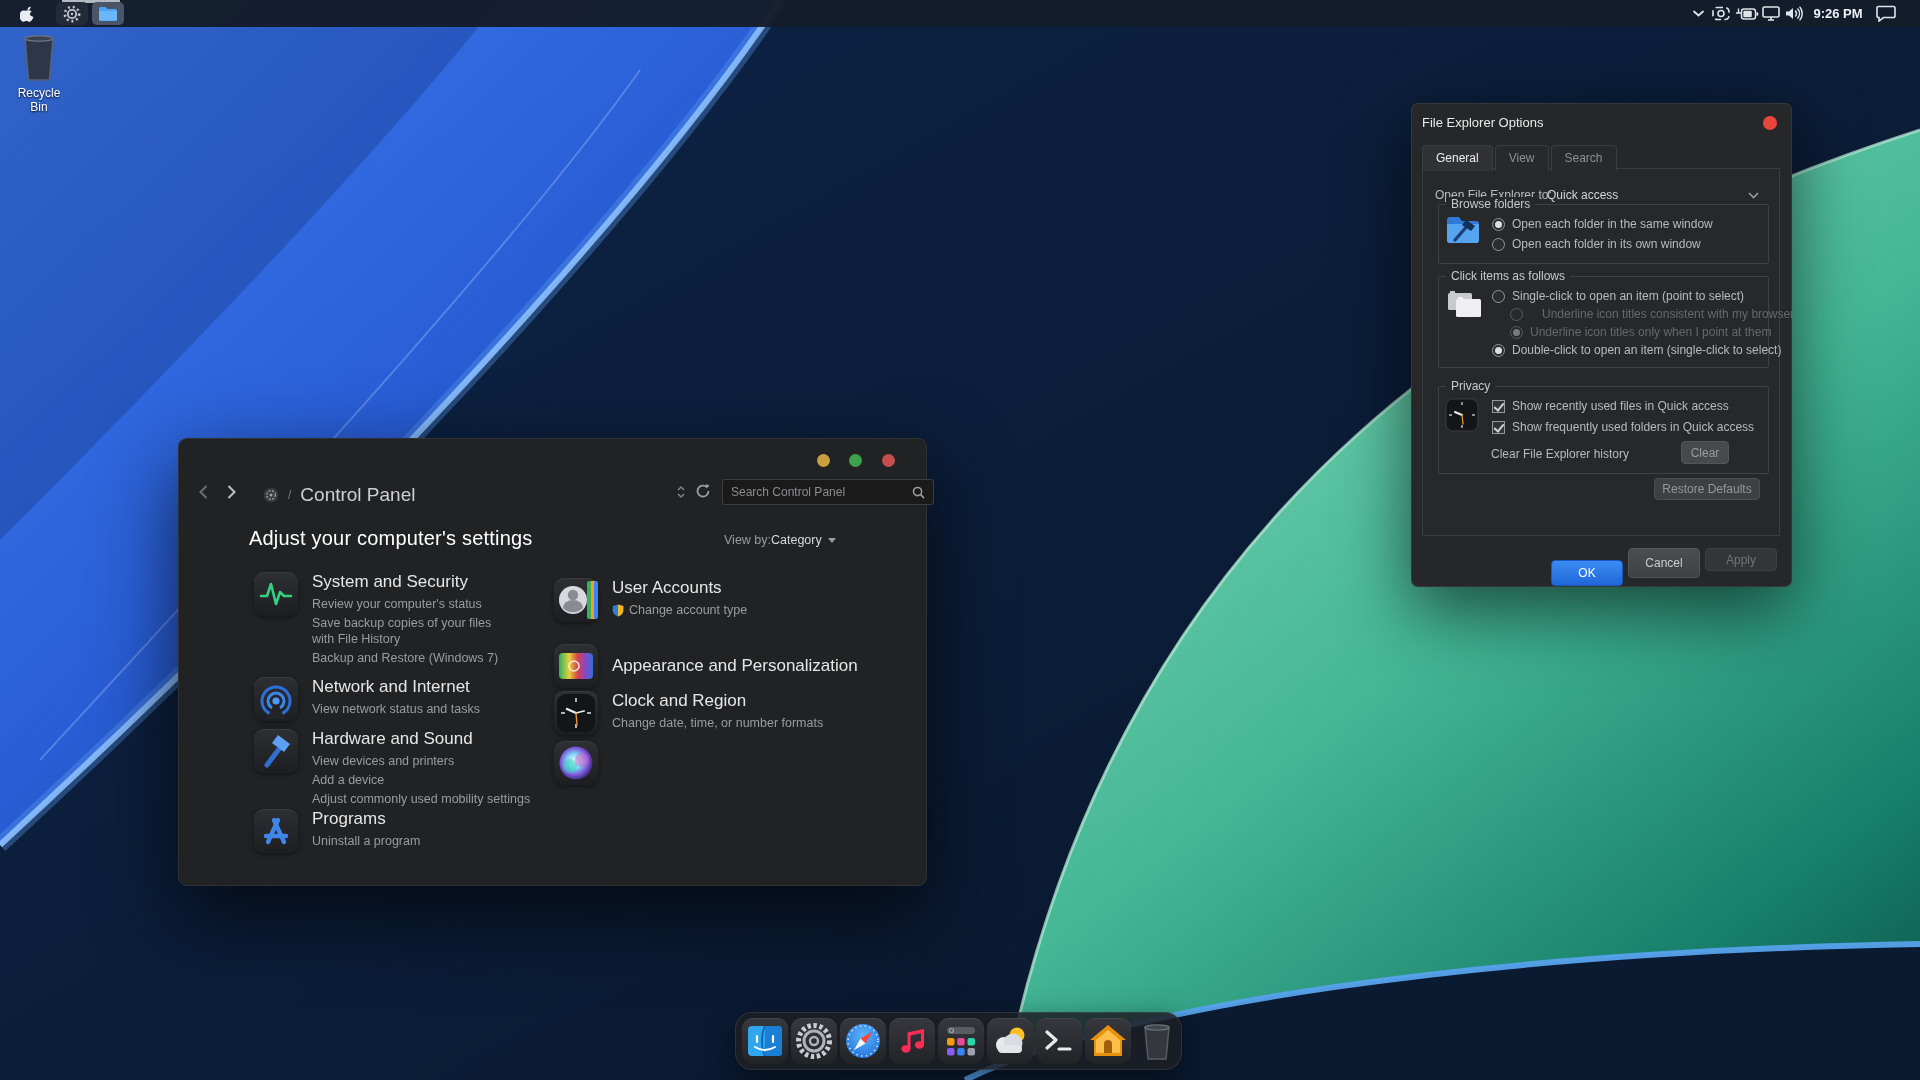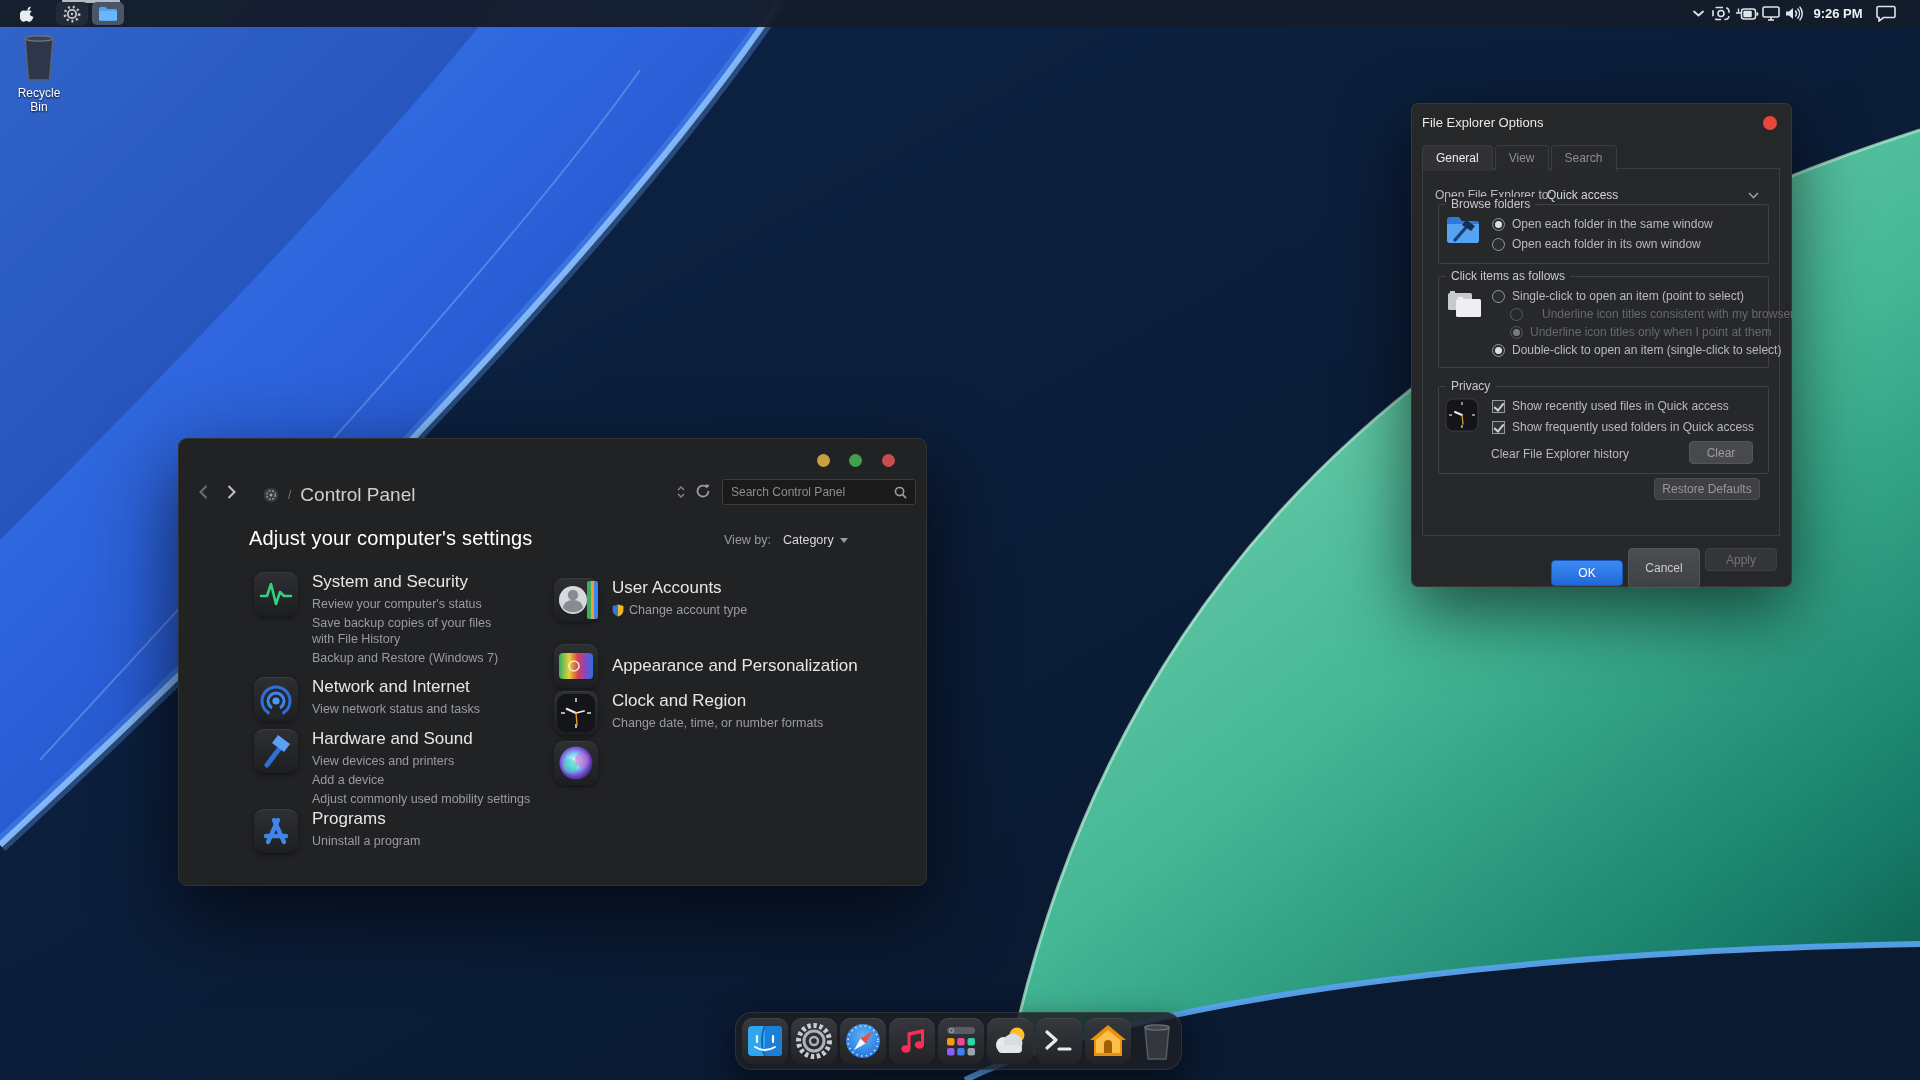--- a/index.html
+++ b/index.html
@@ -25,25 +25,25 @@
   
   #recycle-bin{position:absolute;left:8px;top:34px;width:62px;text-align:center;z-index:5}
   #recycle-bin .lbl{margin-top:2px;font-size:12px;color:#fff;text-shadow:0 1px 2px rgba(0,0,0,.9)}
 
   
   #cp{position:absolute;left:178px;top:438px;width:747px;height:446px;z-index:20;
       background:#212224;border:1px solid rgba(255,255,255,.07);border-radius:9px;
       box-shadow:0 28px 80px rgba(0,0,0,.65);color:#d9d9d9}
   .tl{position:absolute;top:15px;width:13px;height:13px;border-radius:50%}
   .cp-navtxt{font-size:19px;color:#cfcfcf}
-  #cp-search{position:absolute;left:543px;top:40px;width:194px;height:26px;background:#1a1a1b;
+  #cp-search{position:absolute;left:543px;top:40px;width:212px;height:26px;background:#1a1a1b;
              border:1px solid #3c3d3f;border-radius:3px;display:flex;align-items:center;padding:0 8px;box-sizing:border-box}
   #cp-search .ph{flex:1;font-size:12px;color:#8c8d8f}
   #cp-heading{position:absolute;left:70px;top:88px;font-size:20px;font-weight:300;color:#ffffff;letter-spacing:.2px}
-  #cp-viewby{position:absolute;left:545px;top:94px;display:flex;align-items:center;gap:12px;font-size:12.5px}
+  #cp-viewby{position:absolute;left:545px;top:94px;display:flex;align-items:center;gap:0;font-size:12.5px}
   .cp-item{position:absolute;display:flex;gap:14px}
   .cp-icon{width:44px;height:44px;border-radius:10px;flex:none;
            background:linear-gradient(#2e2f33,#1d1e21);box-shadow:inset 0 1px 0 rgba(255,255,255,.06),0 2px 5px rgba(0,0,0,.4)}
   .cp-title{font-size:17px;color:#e6e6e6;margin-bottom:4px;cursor:pointer}
   .cp-link{font-size:12.5px;color:#9b9c9e;line-height:16px;margin-top:3px;cursor:pointer}
   .cp-link.narrow{max-width:196px}
   .cp-text-l{width:232px}
   .cp-text-r{width:262px}
   .shield-link{display:flex;align-items:center;gap:5px}
 
@@ -447,26 +447,26 @@
         <line x1="27" y1="17" x2="30" y2="17"></line>
     </g>
     <line x1="17" y1="17" x2="10" y2="14" stroke="#ececee" stroke-width="2" stroke-linecap="round"></line>
     <line x1="17" y1="17" x2="18" y2="26" stroke="#e8962e" stroke-width="1.3" stroke-linecap="round"></line>
   </svg>
   <div class="check on" style="left:80px;top:296px"></div>
   <span class="flbl" style="left:100px;top:295px">Show recently used files in Quick access</span>
   <div class="check on" style="left:80px;top:317px"></div>
   <span class="flbl" style="left:100px;top:316px">Show frequently used folders in Quick access</span>
   <span class="flbl" style="left:79px;top:343px">Clear File Explorer history</span>
-  <div class="btn" id="btn-clear" style="left:277px;top:337px;width:64px;height:23px">Clear</div>
+  <div class="btn" id="btn-clear" style="left:269px;top:337px;width:48px;height:23px">Clear</div>
 
   <div class="btn" id="btn-restore" style="left:242px;top:374px;width:106px;height:22px">Restore Defaults</div>
 
   <div class="btn" id="btn-ok" style="left:139px;top:456px;width:72px;height:26px">OK</div>
-  <div class="btn" id="btn-cancel" style="left:216px;top:444px;width:72px;height:40px">Cancel</div>
+  <div class="btn" id="btn-cancel" style="left:216px;top:444px;width:72px;height:30px">Cancel</div>
   <div class="btn" id="btn-apply" style="left:293px;top:444px;width:72px;height:23px">Apply</div>
 </div>
 
 <div id="dock">
   <div class="tile">
     <svg width="46" height="46" viewBox="0 0 46 46">
       <path d="M10 8 h26 a4 4 0 0 1 4 4 v22 a4 4 0 0 1 -4 4 h-26 a4 4 0 0 1 -4 -4 v-22 a4 4 0 0 1 4 -4 Z" fill="#2ea7f0"></path>
       <path d="M23 8 h13 a4 4 0 0 1 4 4 v22 a4 4 0 0 1 -4 4 h-13 Z" fill="#1c7fd6"></path>
       <path d="M23 8 c-4 7 -4 23 0 30" fill="none" stroke="#0f5ea8" stroke-width="1.6"></path>
       <line x1="15" y1="18" x2="15" y2="24" stroke="#fff" stroke-width="2.2" stroke-linecap="round"></line>

